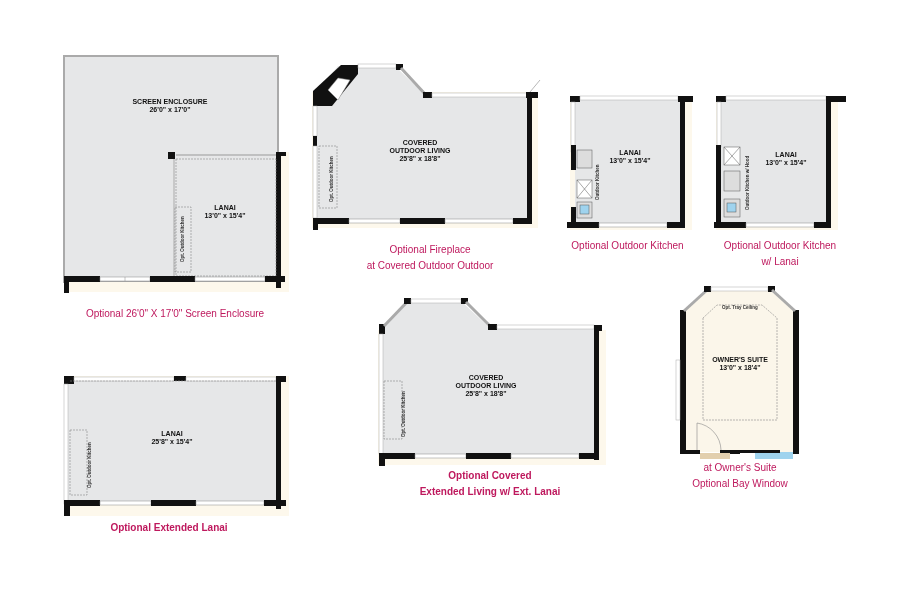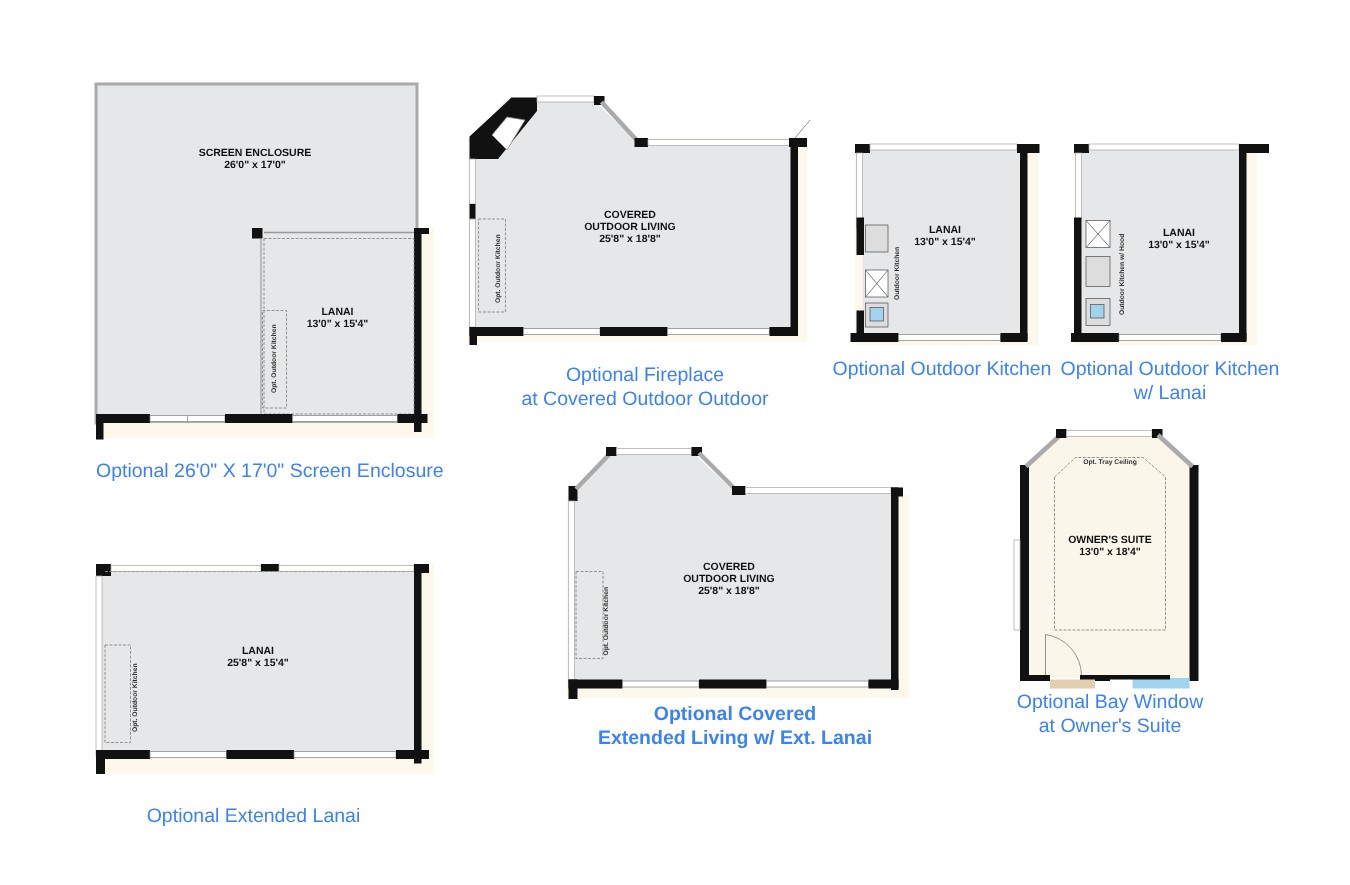--- a/index.html
+++ b/index.html
@@ -1,18 +1,18 @@
 <!DOCTYPE html>
 <html><head>
 <meta charset="utf-8">
 <style>
   html, body { margin:0; padding:0; background:#ffffff; }
   body { width:900px; height:590px; position:relative; overflow:hidden; font-family:"Liberation Sans", sans-serif; }
   svg.plans { position:absolute; left:0; top:0; }
-  .caption { position:absolute; text-align:center; font-family:"Liberation Sans", sans-serif; font-size:13px; color:#3b82f6; line-height:16px; white-space:nowrap; }
+  .caption { position:absolute; text-align:center; font-family:"Liberation Sans", sans-serif; font-size:10px; color:#be185d; line-height:16px; white-space:nowrap; }
   .room-label { font-family:"Liberation Sans", sans-serif; font-weight:bold; font-size:7px; fill:#111; text-anchor:middle; }
   .small-label { font-family:"Liberation Sans", sans-serif; font-weight:bold; font-size:4.5px; fill:#333; }
 </style>
 </head>
 <body>
 
 <svg class="plans" width="900" height="590" viewBox="0 0 900 590" xmlns="http://www.w3.org/2000/svg">
 
   <g>
     <rect x="64" y="56" width="214" height="226" fill="#e6e7e8" stroke="#aaa" stroke-width="2"></rect>
@@ -204,18 +204,18 @@
 </div>
 <div class="caption" style="left:705px; top:238px; width:150px;">
   <div>Optional Outdoor Kitchen</div>
   <div>w/ Lanai</div>
 </div>
 <div class="caption" style="left:390px; top:468px; width:200px;font-weight:bold;">
   <div>Optional Covered</div>
   <div>Extended Living w/ Ext. Lanai</div>
 </div>
 <div class="caption" style="left:670px; top:460px; width:140px;">
+  <div>at Owner's Suite</div>
   <div>Optional Bay Window</div>
-  <div>at Owner's Suite</div>
-</div>
-<div class="caption" style="left:64px; top:536px; width:210px;">
+</div>
+<div class="caption" style="left:64px; top:520px; width:210px;font-weight:bold;">
   <div>Optional Extended Lanai</div>
 </div>
 
 </body></html>

